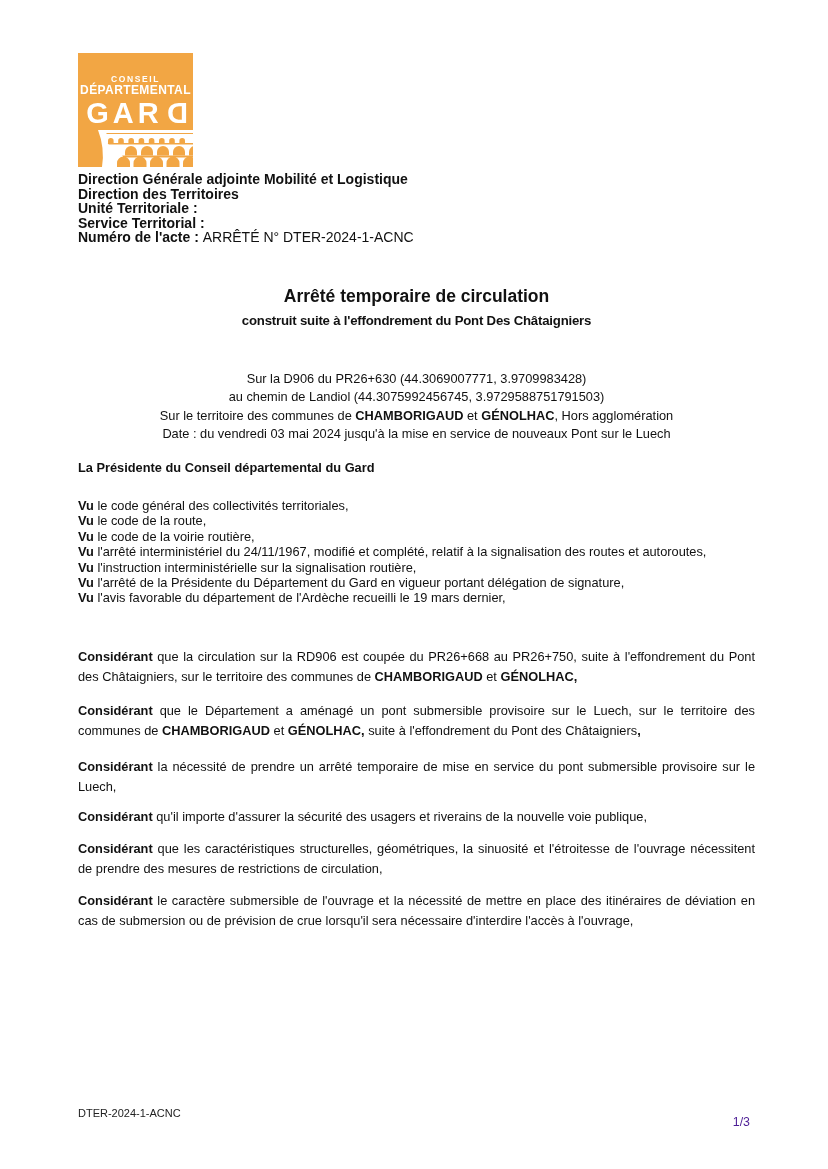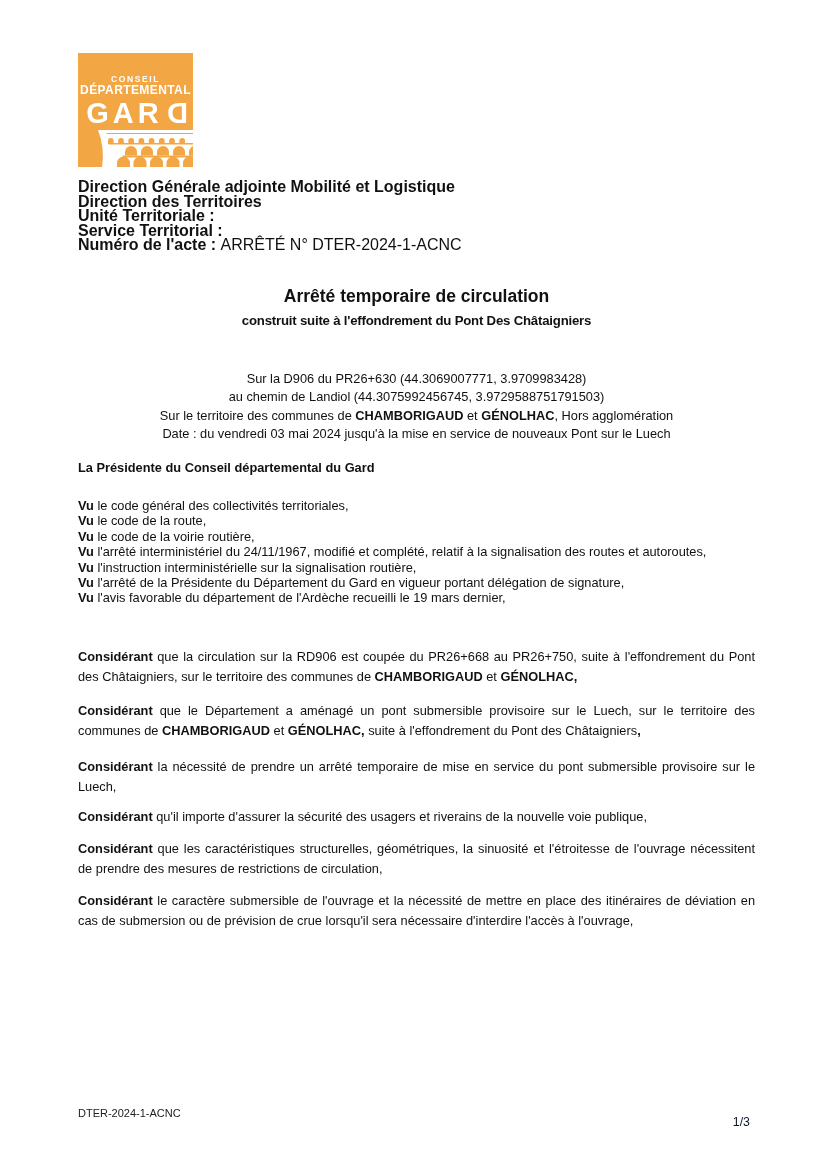--- a/index.html
+++ b/index.html
@@ -22,22 +22,22 @@
     color: #ffffff; text-align: center;
     overflow: hidden;
   }
   .logo .org1 { display: block; margin-top: 21px; font-size: 8.5px; font-weight: bold; letter-spacing: 1.6px; line-height: 10px; }
   .logo .org2 { display: block; margin-top: 1px;  font-size: 12px; font-weight: bold; letter-spacing: 0.4px; line-height: 10px; }
   .logo .name { display: block; margin-top: 5px; font-size: 29px; font-weight: bold; letter-spacing: 4px; line-height: 26px; padding-left: 3px; }
   .logo svg  { position: absolute; left: 18px; bottom: 0; display: block; }
 
   
   #header-lines {
-    position: absolute; left: 78px; top: 180px;
-    font-size: 16px; line-height: 14.6px;
+    position: absolute; left: 78px; top: 172px;
+    font-size: 14px; line-height: 14.6px;
   }
   .hline span { font-weight: normal; }
   .hline span.b { font-weight: bold; }
 
   
   #title-block {
     position: absolute; left: 78px; top: 285px; width: 677px;
     text-align: center;
   }
   #doc-title { font-size: 17.5px; font-weight: bold; line-height: 22px; }
@@ -70,21 +70,21 @@
   }
   .cons { line-height: 20px; text-align: justify; margin-top: 14px; }
   .cons:first-child { margin-top: 0; }
   .cons:nth-child(3) { margin-top: 16px; }
   .cons:nth-child(4) { margin-top: 10px; }
   .cons:nth-child(5) { margin-top: 12px; }
   .cons:nth-child(6) { margin-top: 12px; }
 
   
   #footer-ref  { position: absolute; left: 78px;  top: 1107px; font-size: 11px;   line-height: 13px; color: #222; }
-  #footer-page { position: absolute; right: 78px; top: 1115px; font-size: 12.4px; line-height: 14px; text-align: right; color: #0f172a; }
+  #footer-page { position: absolute; right: 78px; top: 1115px; font-size: 12.4px; line-height: 14px; text-align: right; color: #4c1d95; }
 </style>
 </head>
 <body>
 
 <div class="logo">
   <span class="org1">CONSEIL</span>
   <span class="org2">DÉPARTEMENTAL</span>
   <span class="name" id="logo-name"><span>GAR</span><span class="flip">D</span></span>
   <svg width="97" height="37" viewBox="0 0 97 37" aria-hidden="true">
     <g fill="#ffffff">

